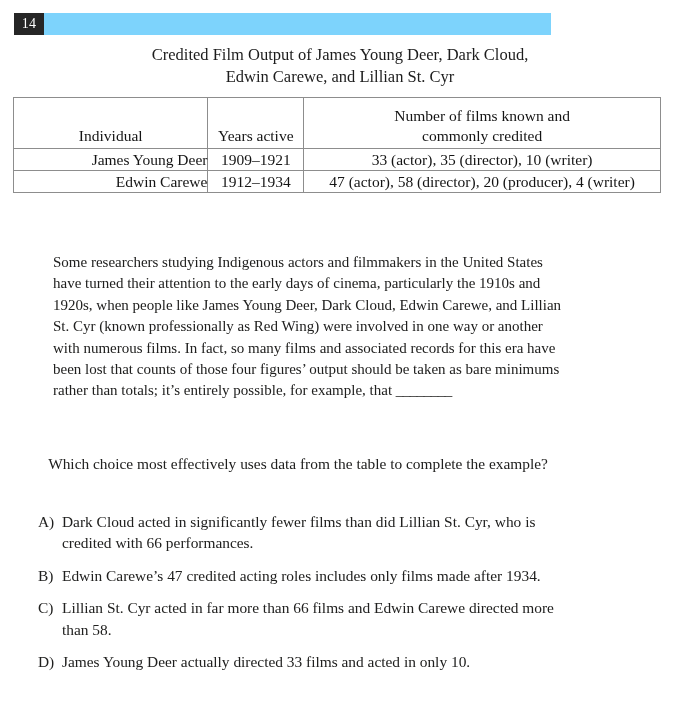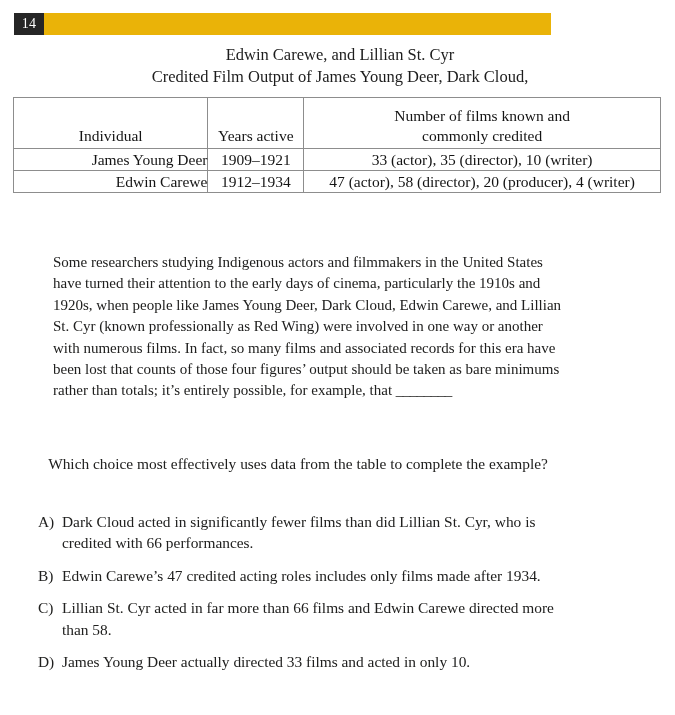--- a/index.html
+++ b/index.html
@@ -16,21 +16,21 @@
     overflow: hidden;
   }
 
   
   .qheader {
     position: absolute;
     left: 14px;
     top: 13px;
     width: 537px;
     height: 22px;
-    background: #eab308;
+    background: #7dd3fc;
     display: flex;
     align-items: stretch;
   }
   .qnum {
     width: 30px;
     background: #262626;
     color: #ffffff;
     font-family: "Liberation Serif", "DejaVu Serif", serif;
     font-size: 14px;
     line-height: 22px;
@@ -143,22 +143,22 @@
 </style>
 </head>
 <body>
 
 <div class="qheader">
   <div class="qnum">14</div>
   <div class="qheader-fill"></div>
 </div>
 
 <div class="fig-title">
+  <div>Credited Film Output of James Young Deer, Dark Cloud,</div>
   <div>Edwin Carewe, and Lillian St. Cyr</div>
-  <div>Credited Film Output of James Young Deer, Dark Cloud,</div>
 </div>
 
 <table class="data">
   <thead>
     <tr>
       <th class="col-ind">Individual</th>
       <th class="col-yrs">Years active</th>
       <th class="col-num">
         <div>Number of films known and</div>
         <div>commonly credited</div>

